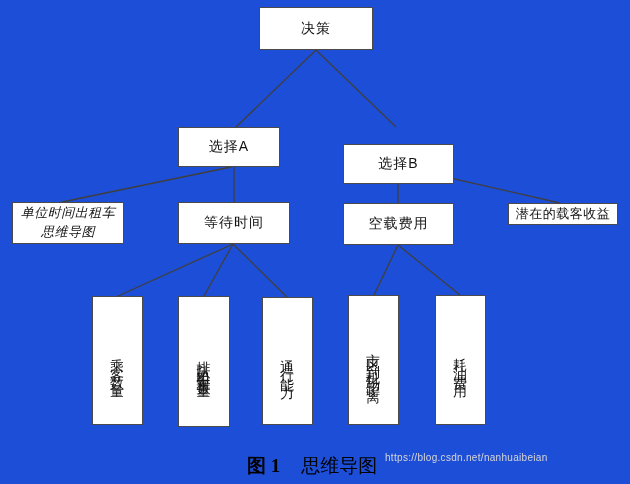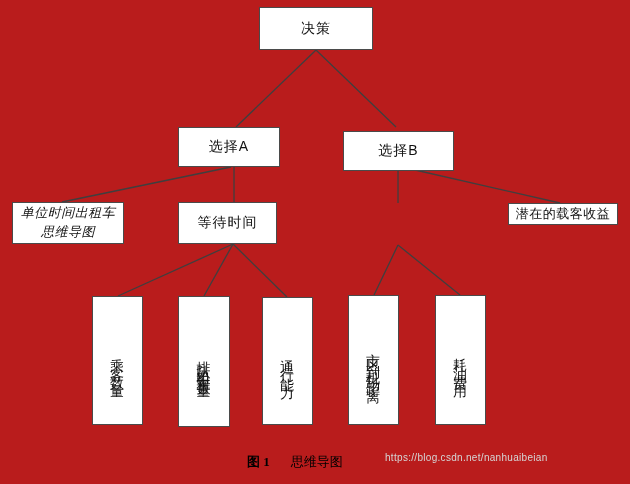--- a/index.html
+++ b/index.html
@@ -6,21 +6,21 @@
   html, body { background: #ffffff; }
   body {
     font-family: "Liberation Sans", "DejaVu Sans", sans-serif;
     width: 630px; height: 484px;
     position: relative; overflow: hidden;
     color: #1a1a1a;
   }
   .canvas {
     position: absolute; left: 0; top: 0;
     width: 630px; height: 484px;
-    background: #b91c1c;
+    background: #1d4ed8;
   }
   svg.connectors {
     position: absolute; left: 0; top: 0;
     width: 630px; height: 484px;
     pointer-events: none;
   }
   svg.connectors line { stroke: #3f3f3f; stroke-width: 1.3; }
   .node {
     position: absolute;
     background: #ffffff;
@@ -41,35 +41,35 @@
     white-space: nowrap;
     font-size: 14px;
   }
   .vnode.chars4 span.vtext { letter-spacing: 9px;  margin-bottom: -9px; }
   .vnode.chars6 span.vtext { letter-spacing: 6px;  margin-bottom: -6px; }
   .vnode.chars7 span.vtext { letter-spacing: 4px;  margin-bottom: -4px; }
 
   
   #n-root      { left: 259px; top: 7px;   width: 114px; height: 43px; }
   #n-choice-a  { left: 178px; top: 127px; width: 102px; height: 40px; }
-  #n-choice-b  { left: 343px; top: 131px; width: 111px; height: 40px; }
+  #n-choice-b  { left: 343px; top: 144px; width: 111px; height: 40px; }
   #n-income    { left: 12px;  top: 202px; width: 112px; height: 42px; font-style: italic; }
-  #n-waiting   { left: 178px; top: 202px; width: 99px; height: 42px; text-align: center; }
+  #n-waiting   { left: 178px; top: 202px; width: 112px; height: 42px; text-align: center; }
   #n-empty     { left: 343px; top: 203px; width: 111px; height: 42px; }
   #n-potential { left: 508px; top: 203px; width: 110px; height: 22px; }
   #n-passengers{ left: 92px;  top: 296px; width: 51px;  height: 129px; }
   #n-queue     { left: 178px; top: 296px; width: 52px;  height: 131px; }
   #n-capacity  { left: 262px; top: 297px; width: 51px;  height: 128px; }
   #n-distance  { left: 348px; top: 295px; width: 51px;  height: 130px; }
   #n-fuel      { left: 435px; top: 295px; width: 51px;  height: 130px; }
 
   .caption {
     position: absolute; left: 247px; top: 453px;
     font-family: "Liberation Serif", "DejaVu Serif", serif;
-    font-size: 13px; color: #000000;
+    font-size: 19px; color: #000000;
     white-space: nowrap;
     z-index: 3;
   }
   .caption .fig-label { font-weight: bold; margin-right: 21px; }
   .watermark {
     position: absolute; left: 377px; top: 452px;
     font-size: 10px; color: #d6d6d6;
     letter-spacing: 0.3px;
     white-space: nowrap;
     z-index: 1;
@@ -108,20 +108,23 @@
 
   <div class="node small-text" id="n-income">
     <span class="two-line">
       <span>单位时间出租车</span><br>
       <span>思维导图</span>
     </span>
   </div>
   <div class="node" id="n-waiting">
     <span>等待时间</span>
   </div>
+  <div class="node" id="n-empty">
+    <span>空载费用</span>
+  </div>
   <div class="node small-text" id="n-potential">
     <span>潜在的载客收益</span>
   </div>
 
   <div class="node vnode chars4" id="n-passengers">
     <span class="vtext">乘客数量</span>
   </div>
   <div class="node vnode chars7" id="n-queue">
     <span class="vtext">排队出租车数量</span>
   </div>

